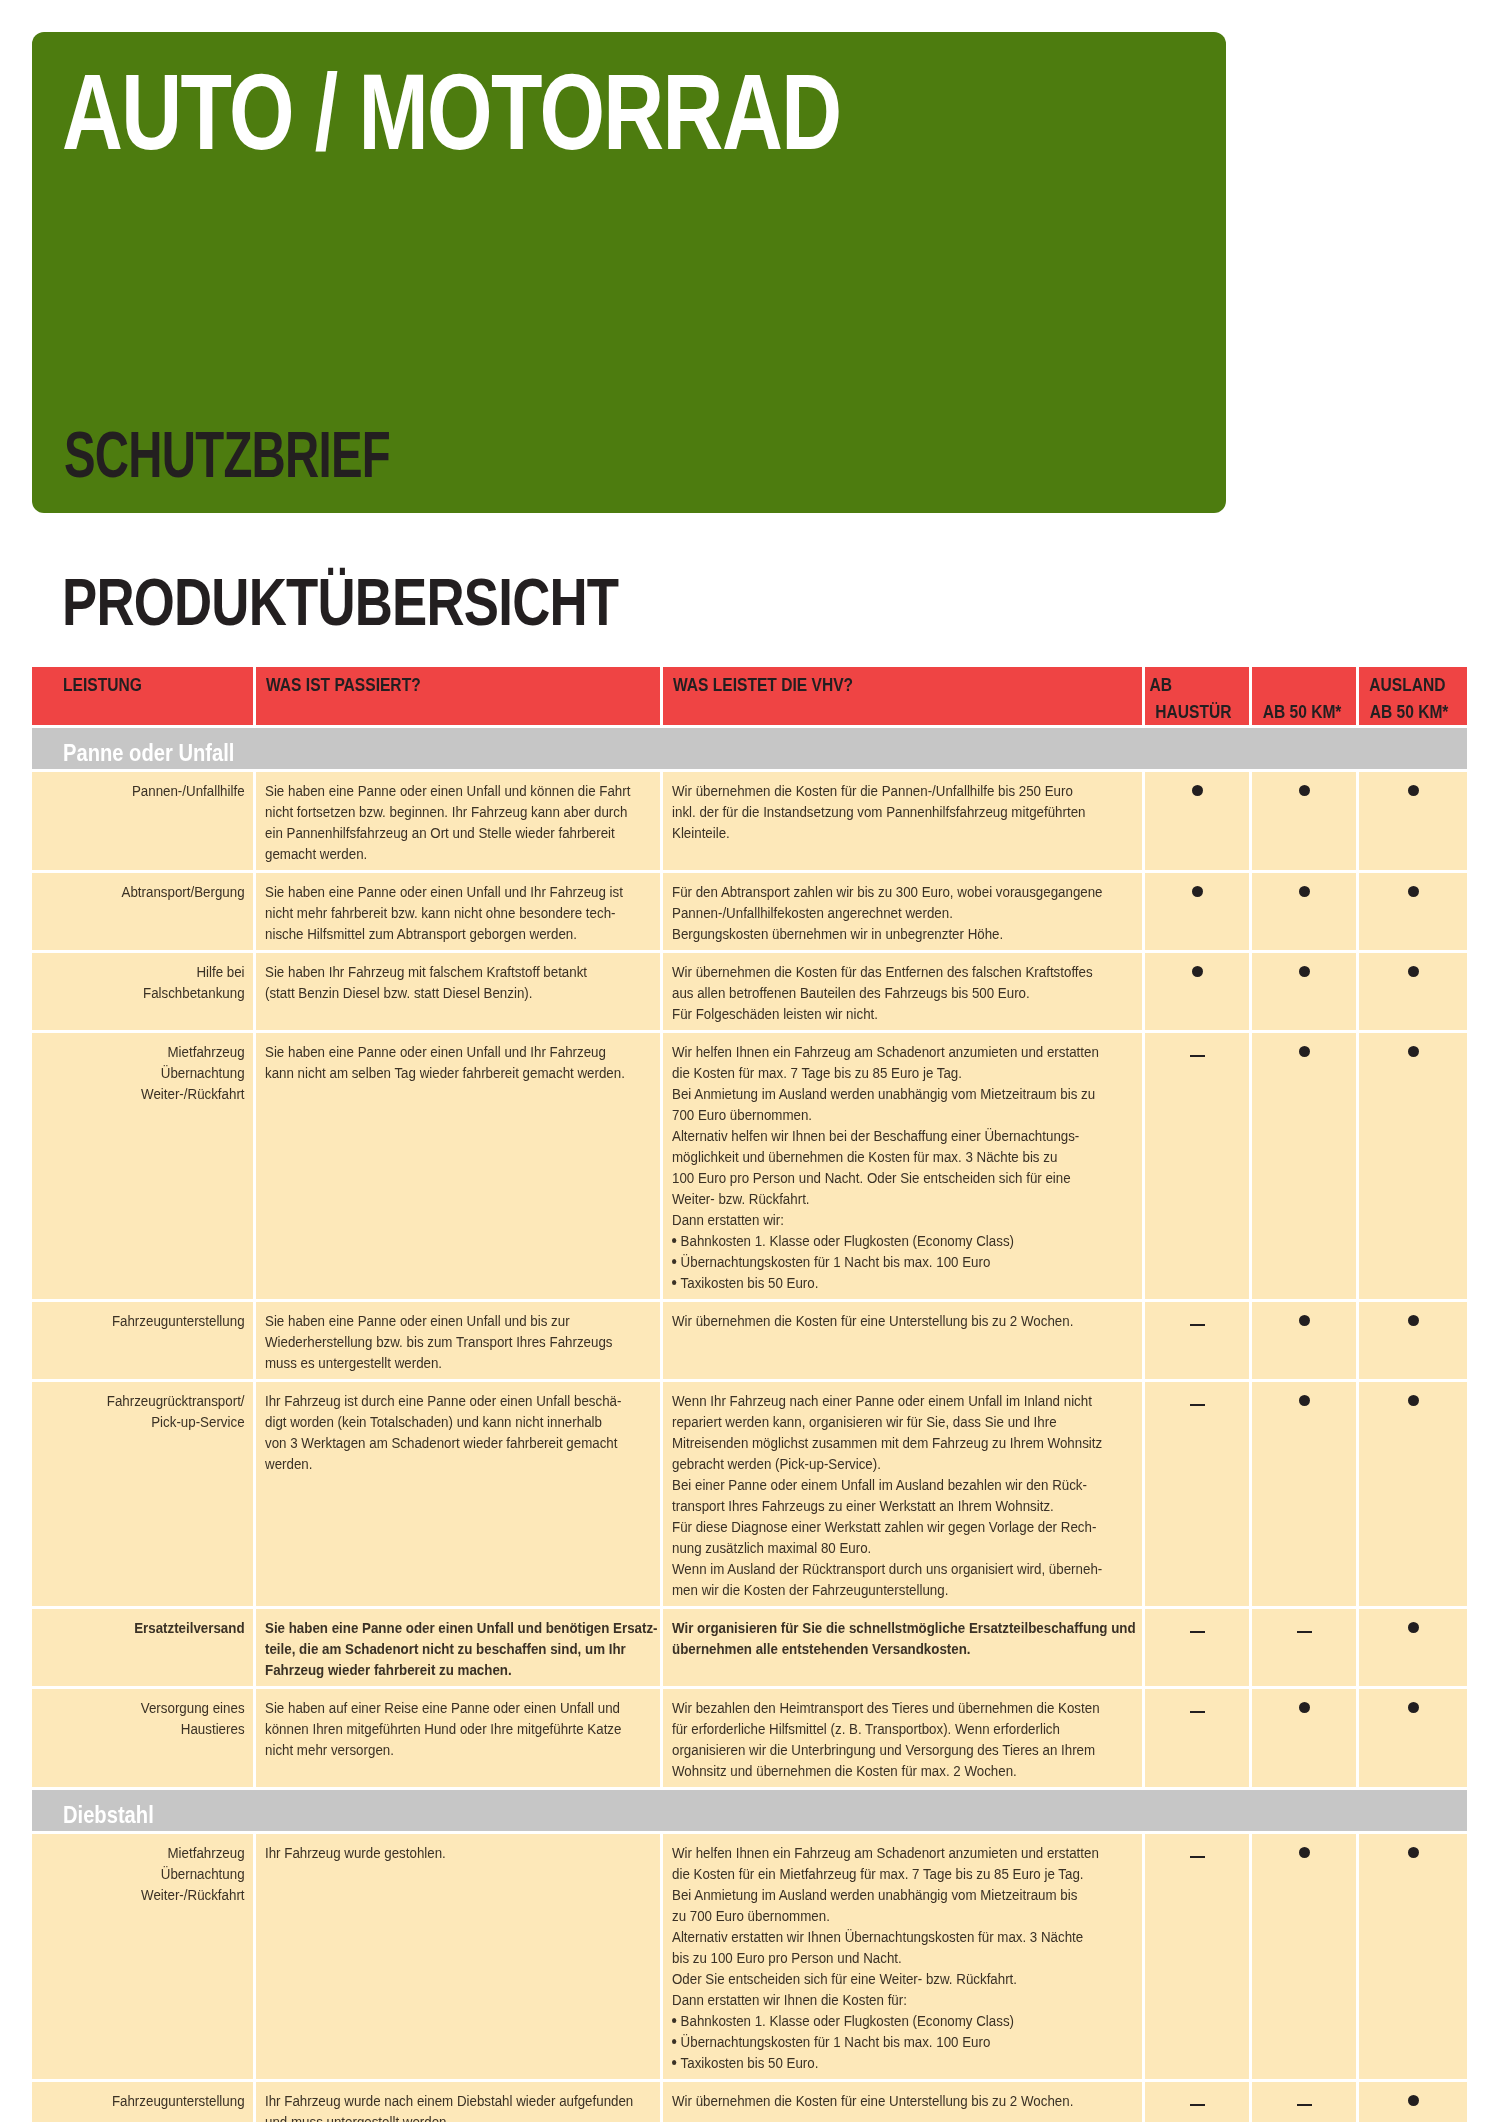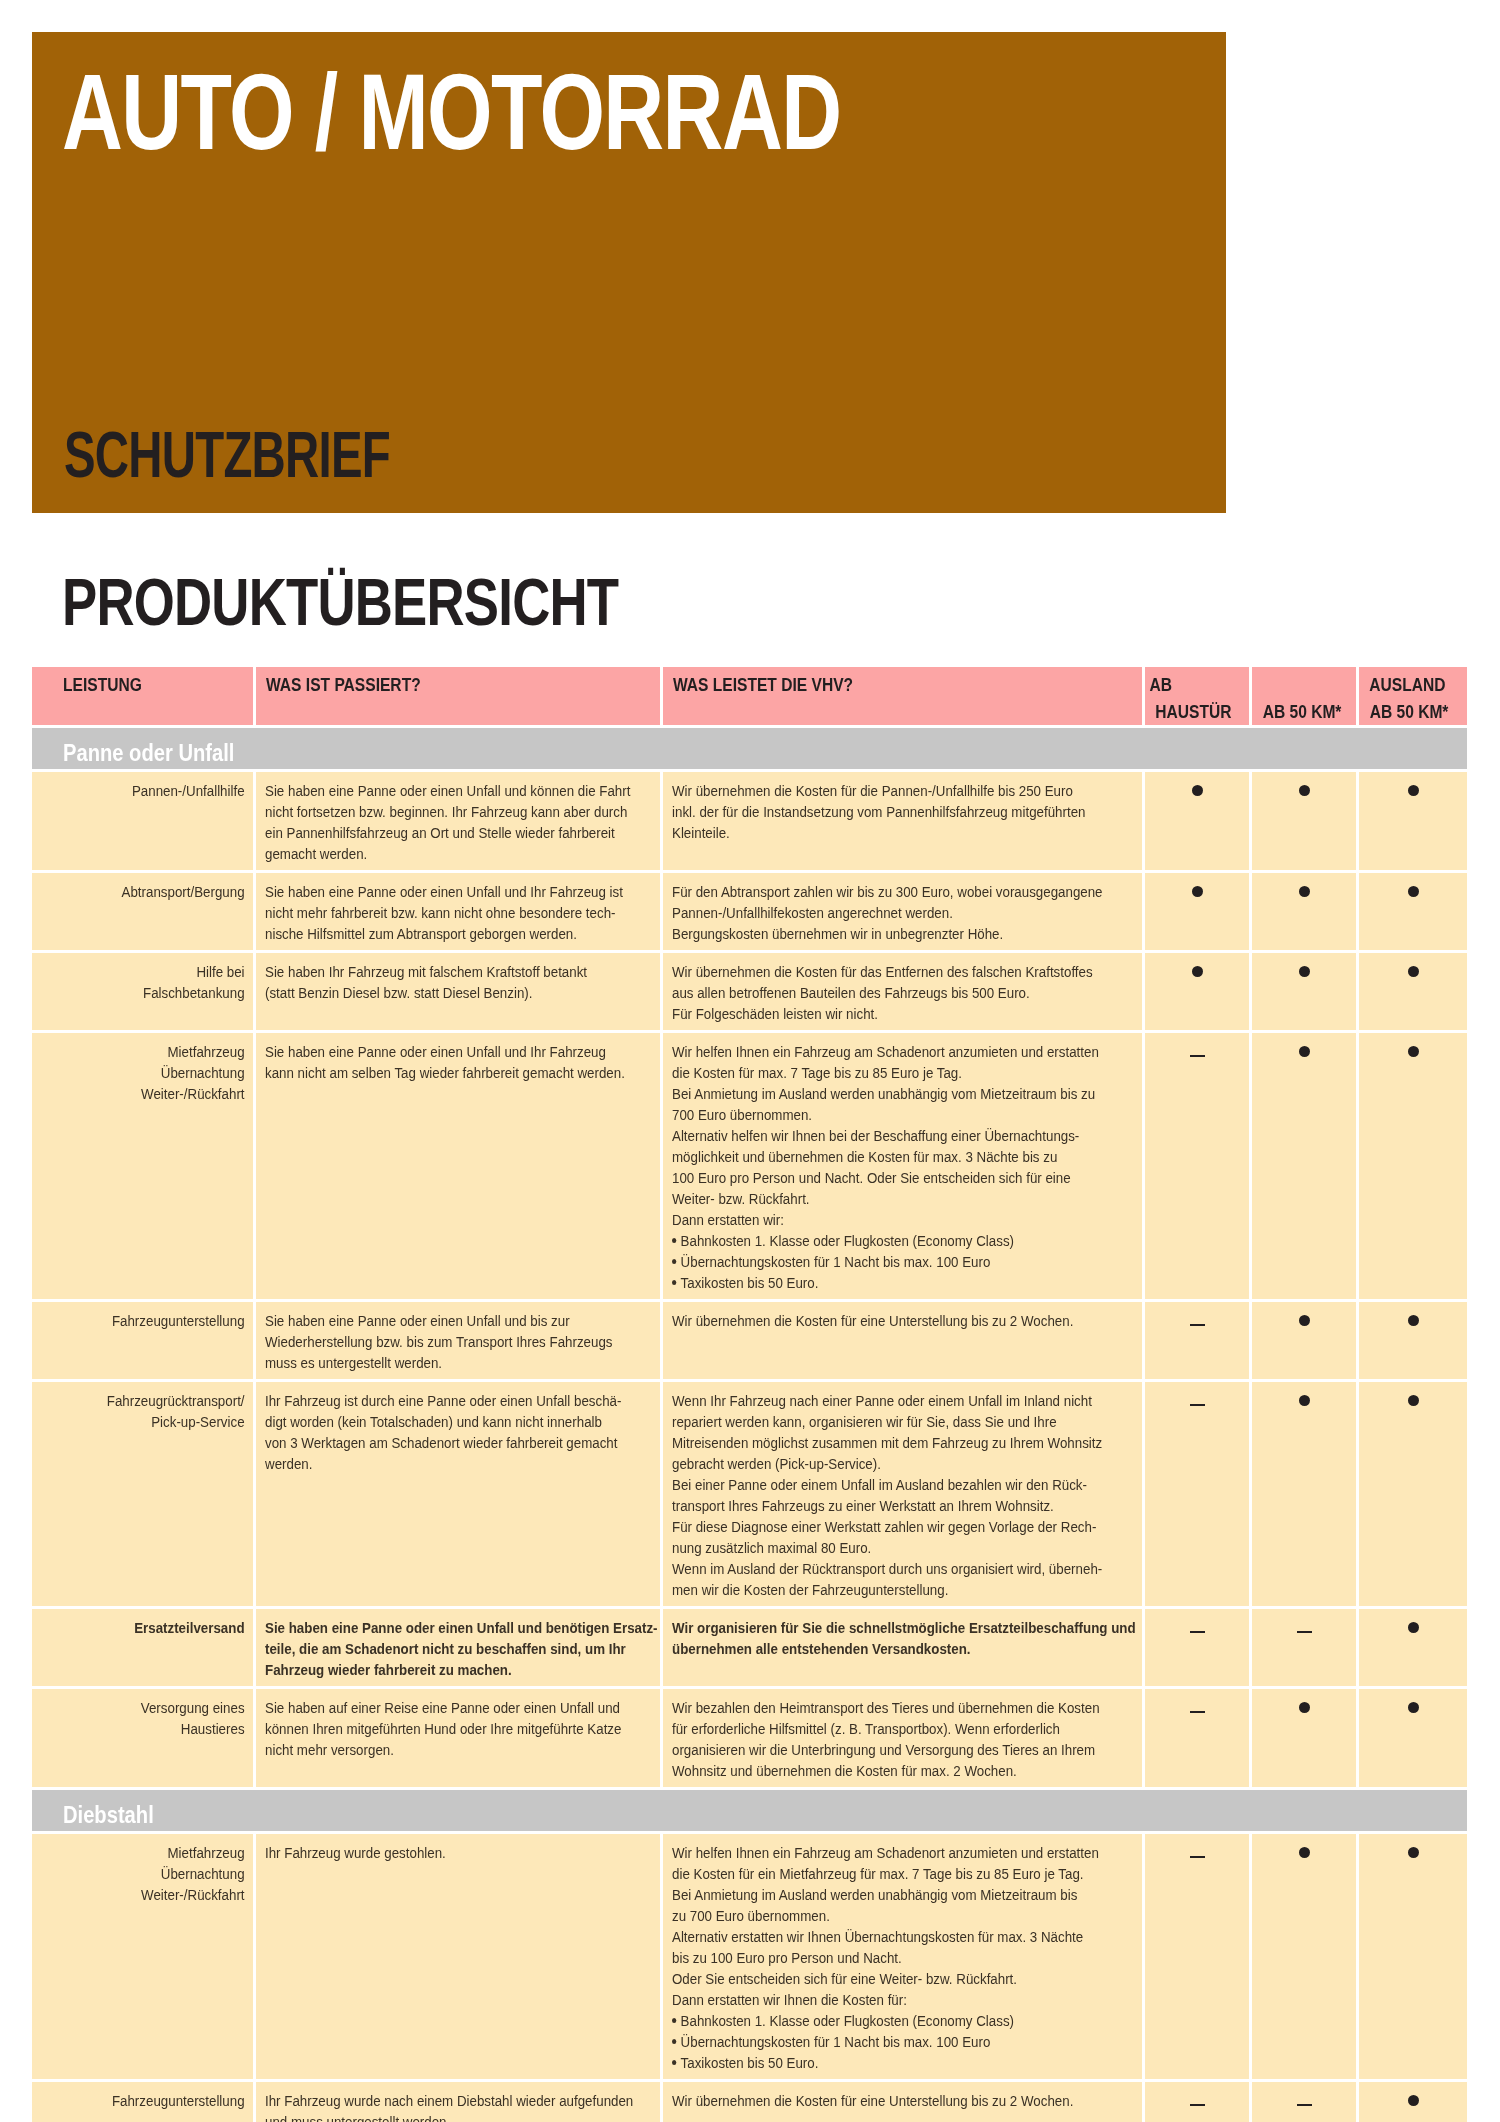--- a/index.html
+++ b/index.html
@@ -1,21 +1,22 @@
 <!DOCTYPE html>
 <html><head>
 <meta charset="utf-8">
 <style>
   * { box-sizing: border-box; margin: 0; padding: 0; }
   html, body { width: 1500px; height: 2122px; background: #ffffff; overflow: hidden; }
   body { position: relative; font-family: "Liberation Sans", sans-serif; color: #3a3125; }
 
   .banner {
     position: absolute; left: 32px; top: 32px; width: 1194px; height: 481px;
-    background: #a16207;
+    background: #4d7c0f;
+    border-radius: 12px;
   }
   .banner-title {
     position: absolute; left: 30px; top: 20px;
     font-family: "Liberation Sans", sans-serif; font-weight: 700;
     font-size: 108px; line-height: 120px; color: #ffffff;
     letter-spacing: -2px;
     transform: scaleX(0.78); transform-origin: left top;
     white-space: nowrap;
   }
   .banner-subtitle {
@@ -36,21 +37,21 @@
     border-collapse: separate; border-spacing: 0;
     table-layout: fixed;
   }
   table.overview th, table.overview td {
     border-right: 3px solid #ffffff; border-bottom: 3px solid #ffffff;
     vertical-align: top;
   }
   table.overview tr > *:last-child { border-right: none; }
 
   thead th {
-    background: #fca5a5; color: #231f20; text-align: left;
+    background: #ef4444; color: #231f20; text-align: left;
     font-weight: 700; font-size: 19px; line-height: 27px;
     height: 48px; padding: 4px 10px 0 10px;
   }
   thead th.first { padding-left: 31px; }
   thead th.flag { text-align: left; padding: 4px 2px 0 2px; }
   .hdr-text { display: inline-block; transform: scaleX(0.82); transform-origin: left top; white-space: nowrap; }
   th.flag .hdr-text { transform-origin: center top; }
 
   tr.group td {
     background: #c6c6c6; height: 33px; padding: 8px 0 0 31px;

